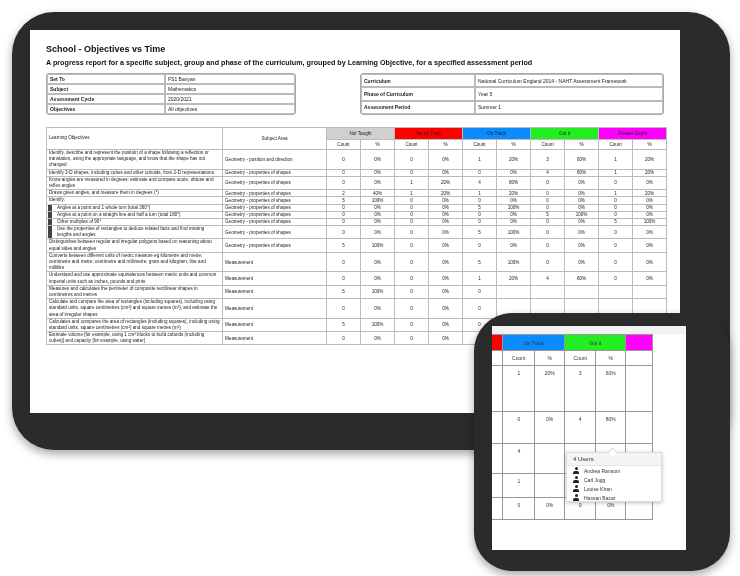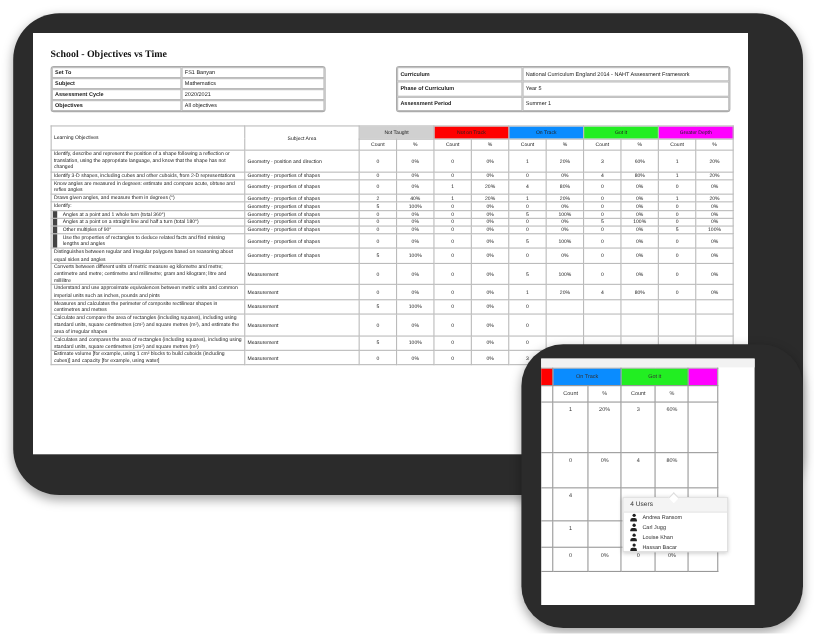--- a/index.html
+++ b/index.html
@@ -3,21 +3,21 @@
 <meta charset="utf-8">
 <style>
   * { box-sizing: border-box; margin: 0; padding: 0; }
   html, body { width: 740px; height: 576px; overflow: hidden; background: #ffffff; font-family: "Liberation Sans", sans-serif; }
   #stage { position: relative; width: 740px; height: 576px; }
 
   
   #main-frame { position: absolute; left: 12px; top: 12px; width: 718px; height: 438px; background: #2b2b2b; border-radius: 42px; box-shadow: 0 4px 10px rgba(0,0,0,.35); }
   #main-page { position: absolute; left: 30px; top: 30px; width: 650px; height: 383px; background: #ffffff; overflow: hidden; }
   .page-inner { padding: 14px 16px 0 16px; }
-  .title { font-weight: bold; font-size: 9px; color: #111; margin-top: 0px; font-family: Liberation Serif, serif; }
+  .title { font-weight: bold; font-size: 9px; color: #111; margin-top: 0px; }
   .subtitle { font-weight: bold; font-size: 7.2px; color: #111; margin-top: 4px; white-space: nowrap; }
 
   .meta-wrap { display: flex; justify-content: space-between; margin-top: 6px; }
   .meta { border: 1px solid #aaa; border-radius: 3px; border-collapse: separate; border-spacing: 0; font-size: 5px; }
   .meta td { border: 1px solid #bbb; padding: 1px 2px; height: 10px; color: #222; }
   .meta td.k { font-weight: bold; }
   .meta.left td.k { width: 118px; }
   .meta.left td.v { width: 130px; }
   .meta.right td.k { width: 114px; }
   .meta.right td.v { width: 188px; }
@@ -52,20 +52,21 @@
   .user-icon::after { content: ""; position: absolute; left: 0; top: 3.5px; width: 6px; height: 3px; background: #222; border-radius: 2px 2px 0 0; }
 </style>
 </head>
 <body>
 
 <div id="stage">
   <div id="main-frame"></div>
   <div id="main-page">
     <div class="page-inner">
       <div class="title">School - Objectives vs Time</div>
+      <div class="subtitle">A progress report for a specific subject, group and phase of the curriculum, grouped by Learning Objective, for a specified assessment period</div>
 
       <div class="meta-wrap">
         <table class="meta left">
             <tbody id="meta-left">
               <tr>
                 <td class="k">Set To</td>
                 <td class="v">FS1 Banyan</td>
               </tr>
               <tr>
                 <td class="k">Subject</td>

